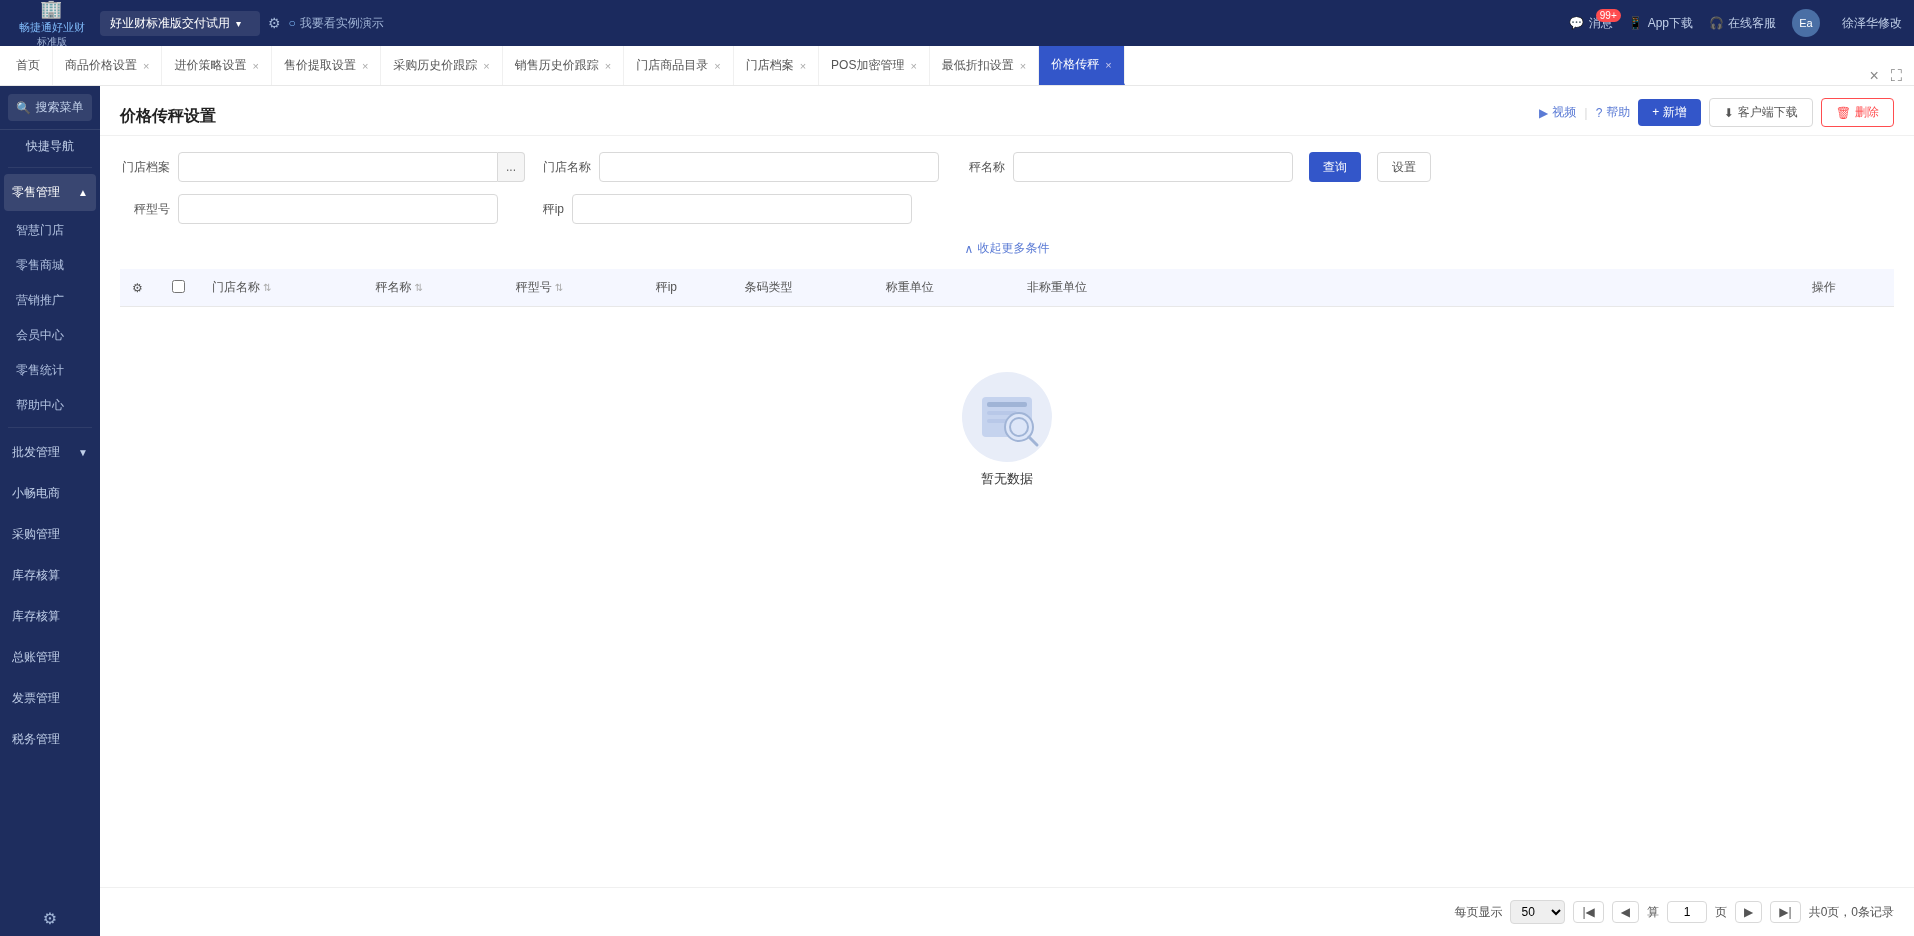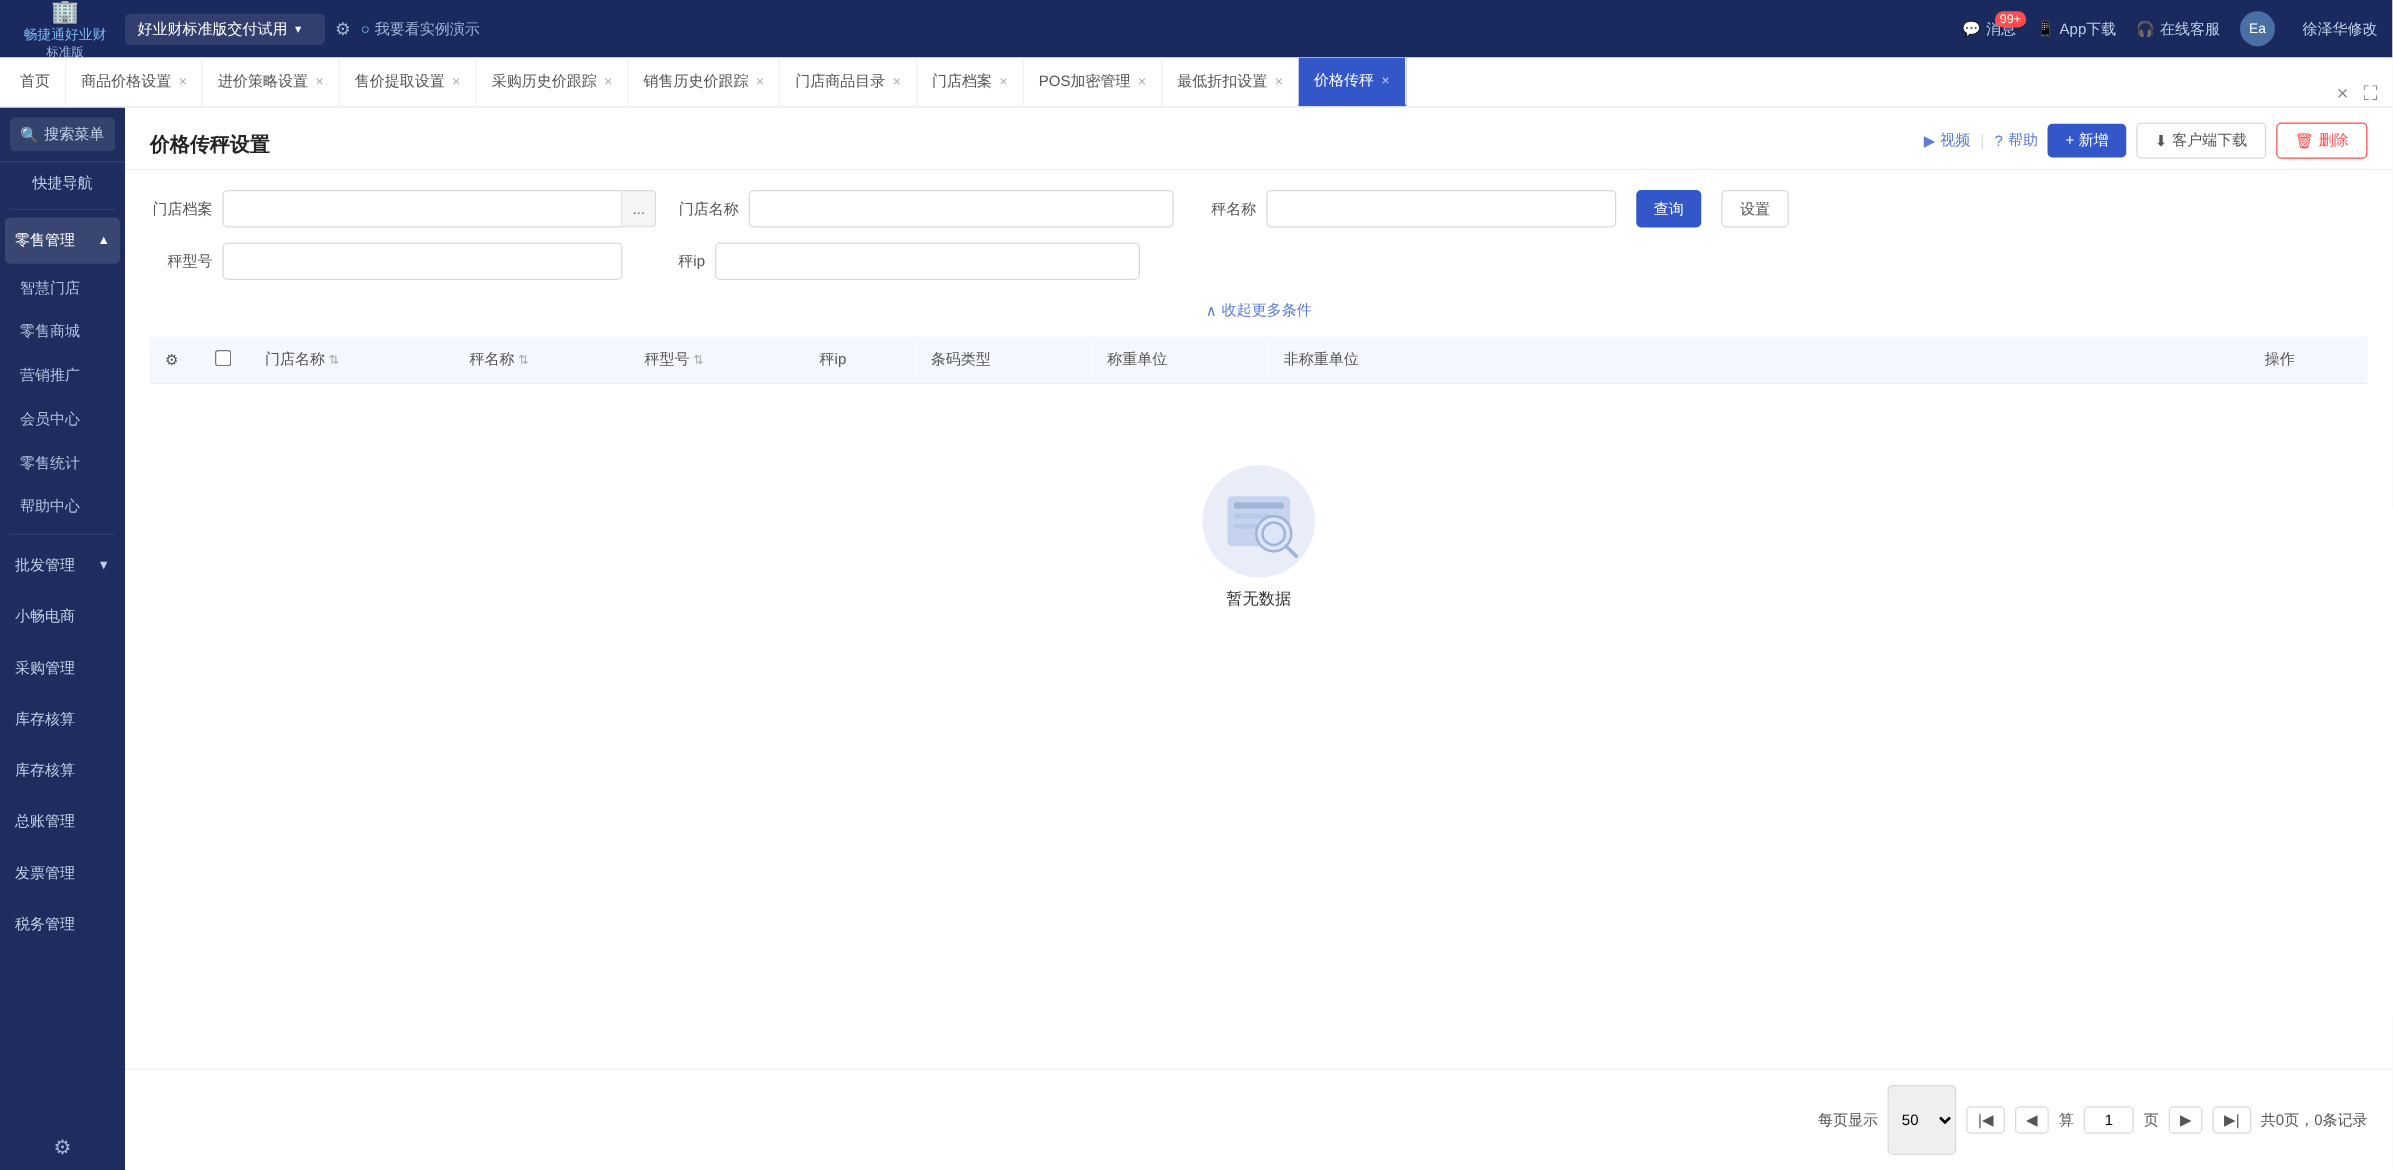--- a/index.html
+++ b/index.html
@@ -73,21 +73,21 @@
     .data-table th { background: #f5f7ff; color: #555; font-weight: 500; padding: 10px 12px; border-bottom: 1px solid #e8e8e8; text-align: left; white-space: nowrap; position: sticky; top: 0; }
     .th-settings { width: 40px; }
     .th-checkbox { width: 40px; }
     .col-sort { display: flex; align-items: center; gap: 3px; cursor: pointer; }
     .sort-icon { color: #aaa; font-size: 10px; }
     .empty-state { display: flex; flex-direction: column; align-items: center; justify-content: center; padding: 60px 0; }
 
     
     .pagination { display: flex; align-items: center; gap: 8px; padding: 12px 20px; border-top: 1px solid #f0f0f0; background: #fff; justify-content: flex-end; }
     .pagination-label { font-size: 12px; color: #555; }
-    .pagination-select { border: 1px solid #d9d9d9; border-radius: 4px; padding: 19px 6px; font-size: 12px; }
+    .pagination-select { border: 1px solid #d9d9d9; border-radius: 4px; padding: 3px 6px; font-size: 12px; }
     .pagination-btn { border: 1px solid #d9d9d9; border-radius: 4px; padding: 3px 8px; background: #fff; cursor: pointer; font-size: 12px; color: #555; }
     .pagination-btn:disabled { color: #ccc; cursor: not-allowed; }
     .pagination-page-input { border: 1px solid #d9d9d9; border-radius: 4px; padding: 3px 6px; font-size: 12px; width: 40px; text-align: center; }
     .pagination-info { font-size: 12px; color: #555; }
   </style>
 </head>
 <body>
 
 <div class="top-bar">
   <div class="logo-area">

